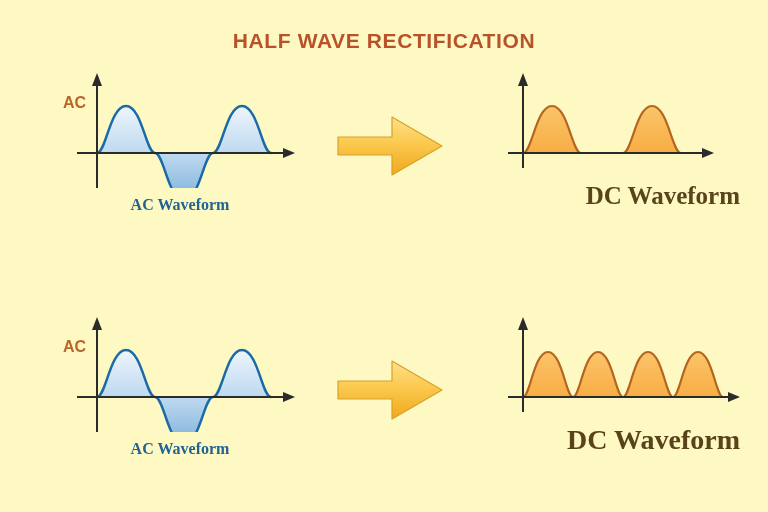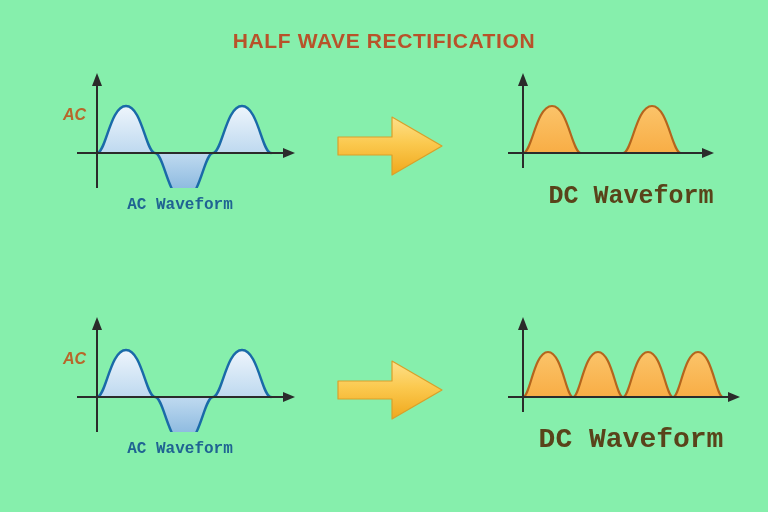--- a/index.html
+++ b/index.html
@@ -15,21 +15,21 @@
     font-family: "Liberation Sans", sans-serif;
     -webkit-font-smoothing: antialiased;
   }
 
   .diagram-root {
     position: absolute;
     left: 0;
     top: 0;
     width: 768px;
     height: 512px;
-    background: #86efac;
+    background: #fef9c3;
   }
 
   
   .section-title {
     position: absolute;
     width: 768px;
     text-align: center;
     font-weight: bold;
     font-size: 21px;
     letter-spacing: 0.6px;
@@ -68,44 +68,44 @@
   }
 
   
   .axis-label-ac {
     position: absolute;
     font-weight: bold;
     font-size: 16px;
     color: #b8662a;
     font-family: "Liberation Sans", sans-serif;
     left: 8px;
-    top: 38px;
-    font-style: italic;
+    top: 26px;
   }
 
   
   .caption {
     position: absolute;
     width: 100%;
     text-align: center;
     font-weight: bold;
-    font-family: Liberation Mono, monospace;
+    font-family: Liberation Serif, serif;
     white-space: nowrap;
   }
   .caption-ac {
     color: #1f6392;
     font-size: 16px;
     top: 128px;
     left: 0;
   }
   .caption-dc {
     color: #59431a;
     font-size: 25px;
     top: 114px;
-    left: 16px;
+    left: 0;
+    text-align: right;
   }
   .caption-dc-large {
     font-size: 28px;
     top: 112px;
   }
 
   .arrow-wrap {
     position: absolute;
     left: 0;
     top: 38px;

